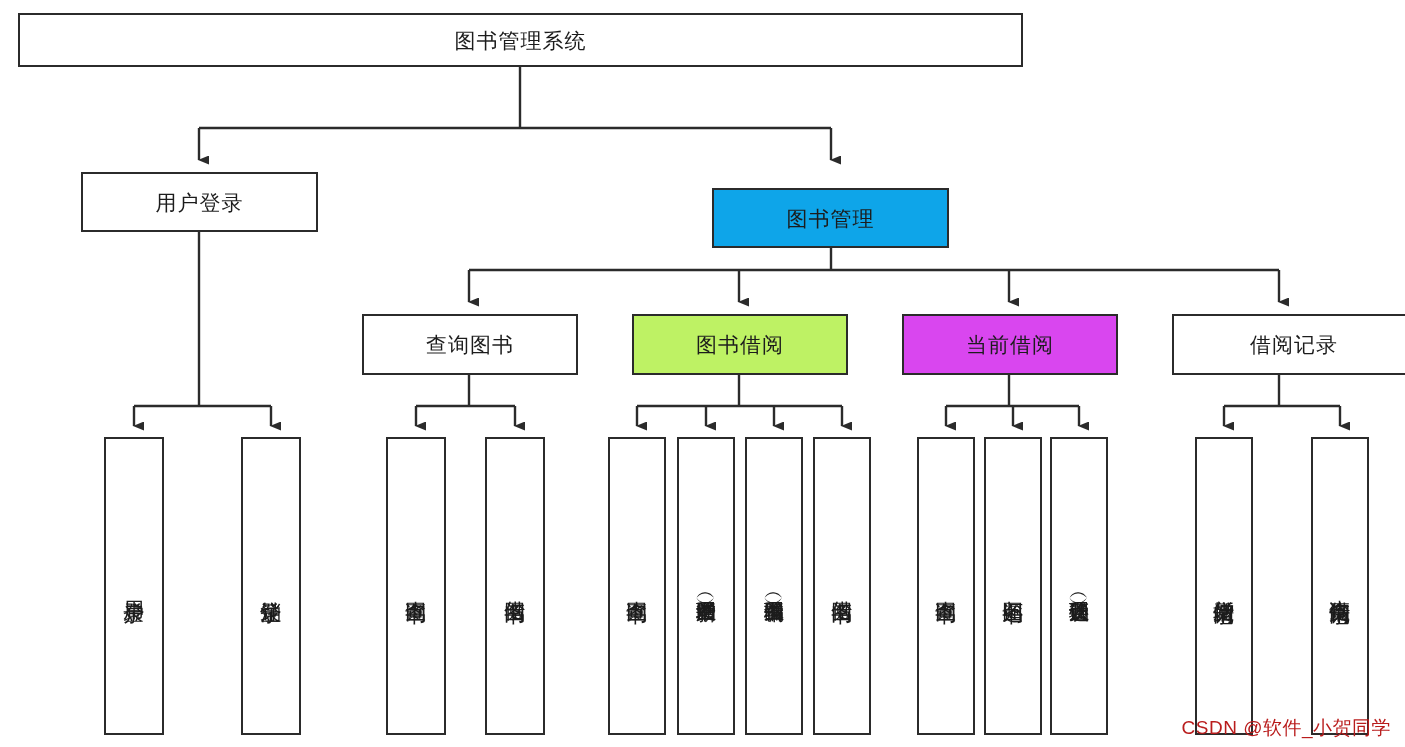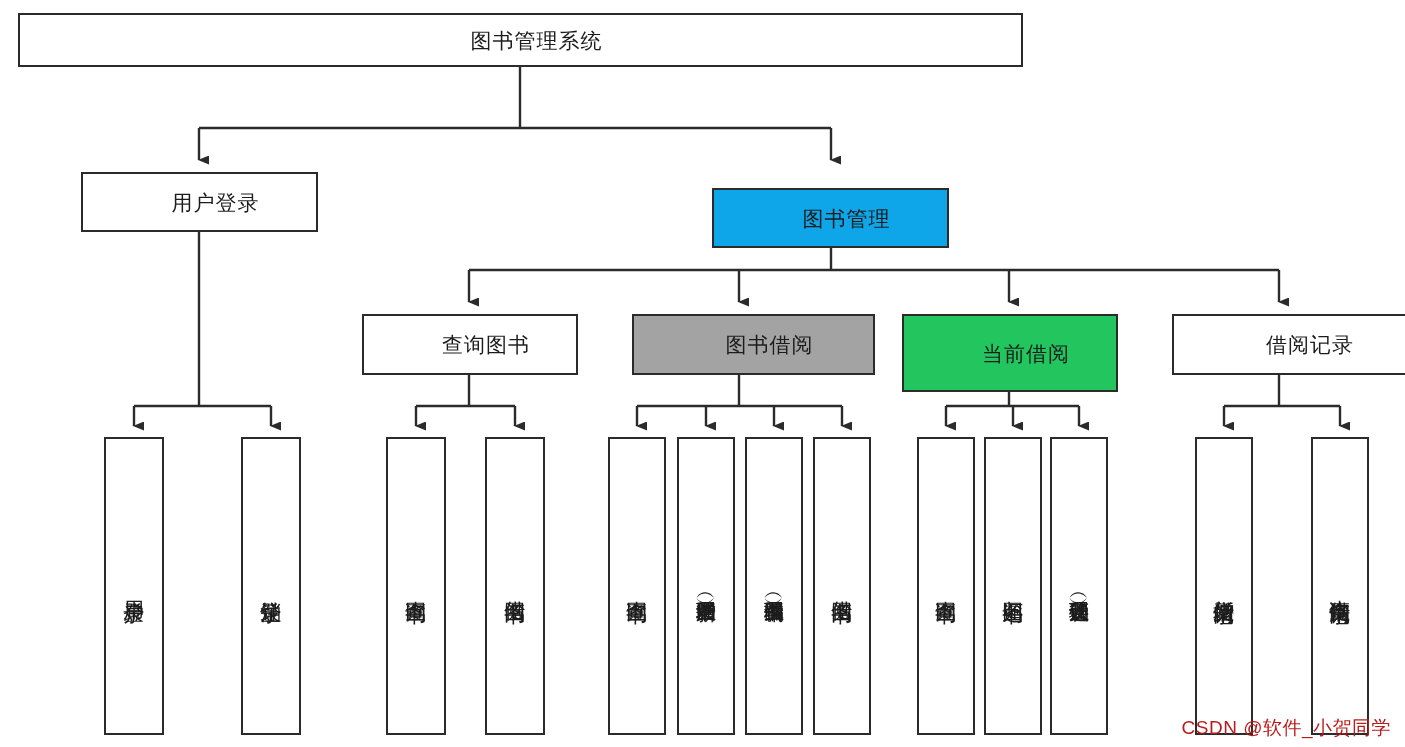--- a/index.html
+++ b/index.html
@@ -34,21 +34,20 @@
     width: 100%;
     height: 100%;
     display: flex;
     align-items: center;
     justify-content: center;
     font-size: 21px;
     color: #1c1c1c;
     letter-spacing: 1px;
     line-height: 1;
     white-space: nowrap;
-    padding-left: 16px;
   }
   .node-label-v {
     position: absolute;
     left: 0;
     top: 0;
     width: 100%;
     height: 100%;
     display: flex;
     align-items: center;
     justify-content: center;
@@ -159,24 +158,24 @@
   <div class="node-box" style="left: 81px; top: 172px; width: 237px; height: 60px; border-color: rgb(43, 43, 43); background: rgb(255, 255, 255);">
     <span class="node-label-h" style="color: rgb(28, 28, 28);">用户登录</span>
   </div>
   <div class="node-box" style="left: 712px; top: 188px; width: 237px; height: 60px; border-color: rgb(43, 43, 43); background: #0ea5e9;">
     <span class="node-label-h" style="color: rgb(28, 28, 28);">图书管理</span>
   </div>
 
   <div class="node-box" style="left: 362px; top: 314px; width: 216px; height: 61px; border-color: rgb(43, 43, 43); background: rgb(255, 255, 255);">
     <span class="node-label-h" style="color: rgb(28, 28, 28);">查询图书</span>
   </div>
-  <div class="node-box" style="left: 632px; top: 314px; width: 243px; height: 61px; border-color: rgb(43, 43, 43); background: #a3a3a3;">
+  <div class="node-box" style="left: 632px; top: 314px; width: 216px; height: 61px; border-color: rgb(43, 43, 43); background: #bef264;">
     <span class="node-label-h" style="color: rgb(28, 28, 28);">图书借阅</span>
   </div>
-  <div class="node-box" style="left: 902px; top: 314px; width: 216px; height: 78px; border-color: rgb(43, 43, 43); background: #22c55e;">
+  <div class="node-box" style="left: 902px; top: 314px; width: 216px; height: 61px; border-color: rgb(43, 43, 43); background: #d946ef;">
     <span class="node-label-h" style="color: rgb(28, 28, 28);">当前借阅</span>
   </div>
   <div class="node-box" style="left: 1172px; top: 314px; width: 244px; height: 61px; border-color: rgb(43, 43, 43); background: rgb(255, 255, 255);">
     <span class="node-label-h" style="color: rgb(28, 28, 28);">借阅记录</span>
   </div>
 
   <div class="node-box" style="left: 104px; top: 437px; width: 60px; height: 298px; border-color: rgb(43, 43, 43); background: rgb(255, 255, 255);">
     <span class="node-label-v" style="color: rgb(28, 28, 28);">用户登录</span>
   </div>
   <div class="node-box" style="left: 241px; top: 437px; width: 60px; height: 298px; border-color: rgb(43, 43, 43); background: rgb(255, 255, 255);">

